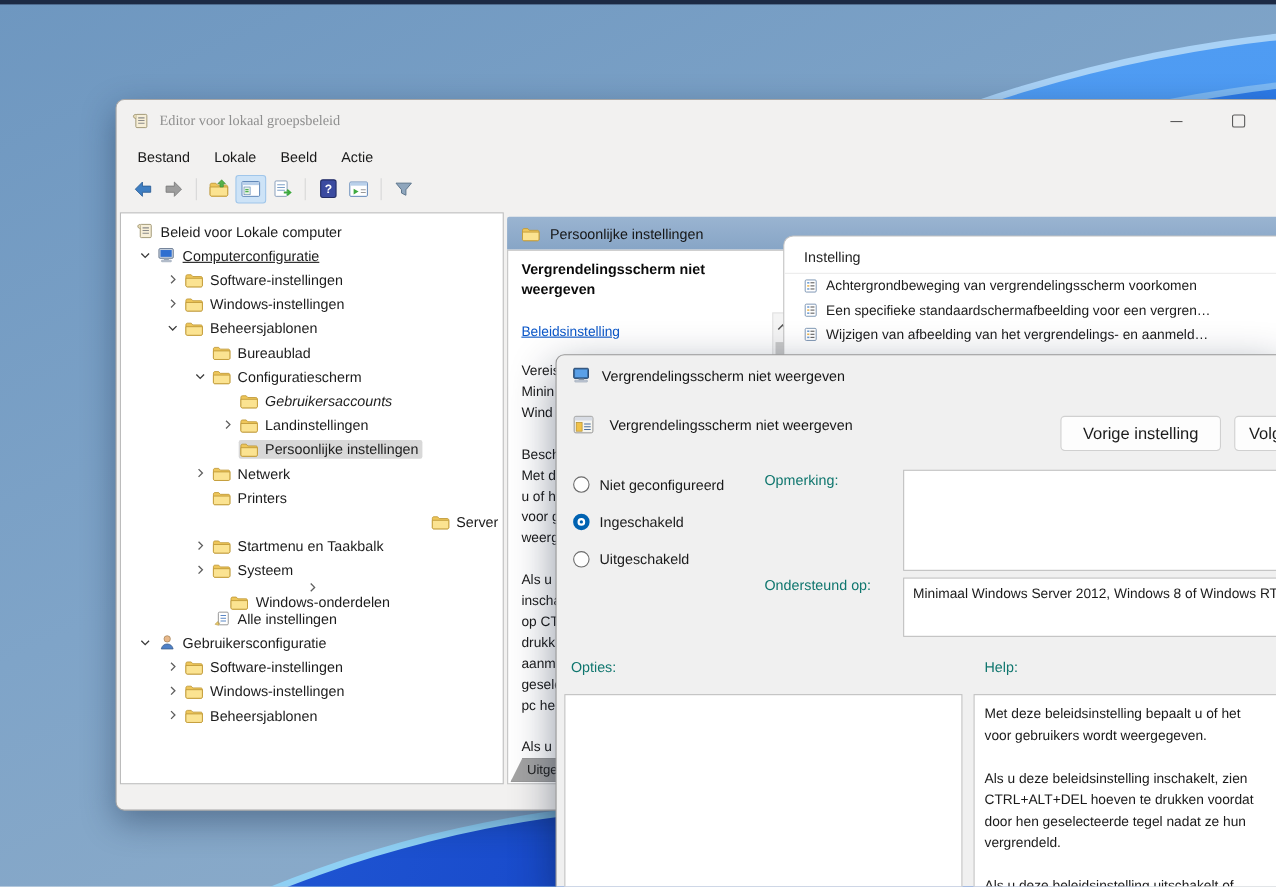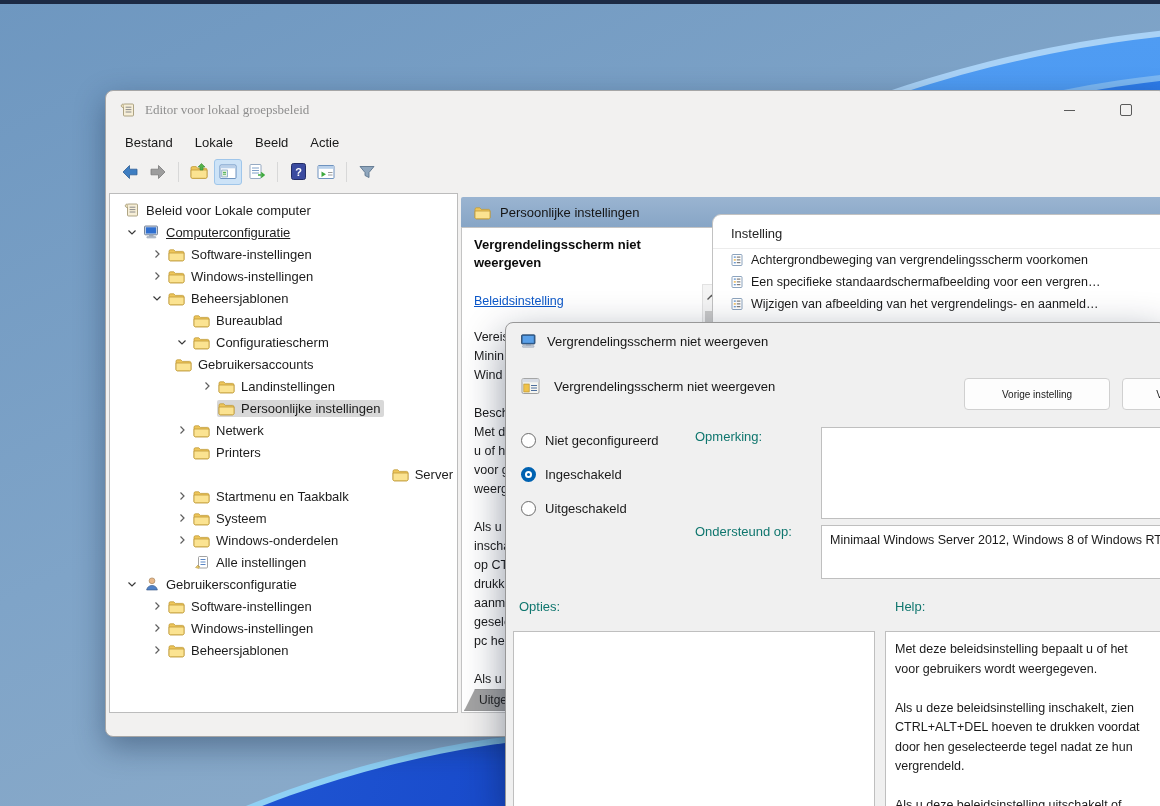--- a/index.html
+++ b/index.html
@@ -74,21 +74,21 @@
 
   
   #policy-dialog{
     position:absolute;left:505px;top:322px;width:660px;height:484px;
     background:#f0f0f0;border:1px solid #989898;border-radius:8px 8px 0 0;
     box-shadow:0 14px 40px rgba(8,22,48,.45);z-index:10;overflow:hidden;
   }
   .dlg-titlebar{height:36px;display:flex;align-items:center;padding-left:14px;gap:10px;font-size:13px;color:#161616;}
   .dlg-header{position:absolute;left:14px;top:46px;height:34px;display:flex;align-items:center;gap:13px;font-size:13px;color:#161616;}
   .dlg-btn{position:absolute;height:30px;background:#fdfdfd;border:1px solid #d0d0d0;border-radius:4px;
-    font-size:10px;color:#1b1b1b;display:flex;align-items:center;justify-content:center;
+    font-size:15px;color:#1b1b1b;display:flex;align-items:center;justify-content:center;
     font-family:"Liberation Sans","DejaVu Sans",sans-serif;white-space:nowrap;}
   #btn-prev{left:458px;top:55px;width:144px;}
   #btn-next{left:616px;top:55px;width:150px;}
   #radio-group{position:absolute;left:15px;top:110px;}
   .radio-row{display:flex;align-items:flex-start;height:16px;margin-bottom:18px;}
   .radio{width:15px;height:15px;border-radius:50%;box-sizing:border-box;background:#fefefe;border:1px solid #6b6b6b;margin-right:9px;position:relative;}
   .radio.checked{border:4px solid #0062b1;background:#fff;}
   .radio.checked::after{content:"";position:absolute;left:2px;top:2px;width:3px;height:3px;border-radius:50%;background:#0062b1;}
   .radio-label{font-size:13px;color:#1a1a1a;}
   .dlg-label{position:absolute;font-size:13px;color:#0f766e;}
@@ -323,21 +323,21 @@
         <span class="row-main">
           <span class="ticon icon">
             <svg width="17" height="15" viewBox="0 0 17 15">
               <path d="M1 4.2c0-.8.6-1.4 1.4-1.4h3.4l1.5 1.6h7.3c.8 0 1.4.6 1.4 1.4v6.6c0 .8-.6 1.4-1.4 1.4H2.4c-.8 0-1.4-.6-1.4-1.4z" fill="#eec65a" stroke="#c09a38" stroke-width="0.8"></path>
               <path d="M1 6h15v6.4c0 .8-.6 1.4-1.4 1.4H2.4c-.8 0-1.4-.6-1.4-1.4z" fill="#fbe391" stroke="#c09a38" stroke-width="0.8"></path>
             </svg>
           </span>
           <span>Configuratiescherm</span>
         </span>
       </div>
-      <div class="tree-row" style="padding-left: 44px;">
+      <div class="tree-row" style="padding-left: 87px; font-style: italic;">
         <span class="expander"></span>
         <span class="row-main">
           <span class="ticon icon">
             <svg width="17" height="15" viewBox="0 0 17 15">
               <path d="M1 4.2c0-.8.6-1.4 1.4-1.4h3.4l1.5 1.6h7.3c.8 0 1.4.6 1.4 1.4v6.6c0 .8-.6 1.4-1.4 1.4H2.4c-.8 0-1.4-.6-1.4-1.4z" fill="#eec65a" stroke="#c09a38" stroke-width="0.8"></path>
               <path d="M1 6h15v6.4c0 .8-.6 1.4-1.4 1.4H2.4c-.8 0-1.4-.6-1.4-1.4z" fill="#fbe391" stroke="#c09a38" stroke-width="0.8"></path>
             </svg>
           </span>
           <span>Gebruikersaccounts</span>
         </span>
@@ -435,21 +435,21 @@
         <span class="row-main">
           <span class="ticon icon">
             <svg width="17" height="15" viewBox="0 0 17 15">
               <path d="M1 4.2c0-.8.6-1.4 1.4-1.4h3.4l1.5 1.6h7.3c.8 0 1.4.6 1.4 1.4v6.6c0 .8-.6 1.4-1.4 1.4H2.4c-.8 0-1.4-.6-1.4-1.4z" fill="#eec65a" stroke="#c09a38" stroke-width="0.8"></path>
               <path d="M1 6h15v6.4c0 .8-.6 1.4-1.4 1.4H2.4c-.8 0-1.4-.6-1.4-1.4z" fill="#fbe391" stroke="#c09a38" stroke-width="0.8"></path>
             </svg>
           </span>
           <span>Systeem</span>
         </span>
       </div>
-      <div class="tree-row" style="padding-left: 62px;">
+      <div class="tree-row" style=" flex-direction: column;">
         <span class="expander">
           <svg width="10" height="10" viewBox="0 0 10 10">
             <path d="M3.5 1.5 L7 5 L3.5 8.5" fill="none" stroke="#5f5f5f" stroke-width="1.2"></path>
           </svg>
         </span>
         <span class="row-main">
           <span class="ticon icon">
             <svg width="17" height="15" viewBox="0 0 17 15">
               <path d="M1 4.2c0-.8.6-1.4 1.4-1.4h3.4l1.5 1.6h7.3c.8 0 1.4.6 1.4 1.4v6.6c0 .8-.6 1.4-1.4 1.4H2.4c-.8 0-1.4-.6-1.4-1.4z" fill="#eec65a" stroke="#c09a38" stroke-width="0.8"></path>
               <path d="M1 6h15v6.4c0 .8-.6 1.4-1.4 1.4H2.4c-.8 0-1.4-.6-1.4-1.4z" fill="#fbe391" stroke="#c09a38" stroke-width="0.8"></path>

